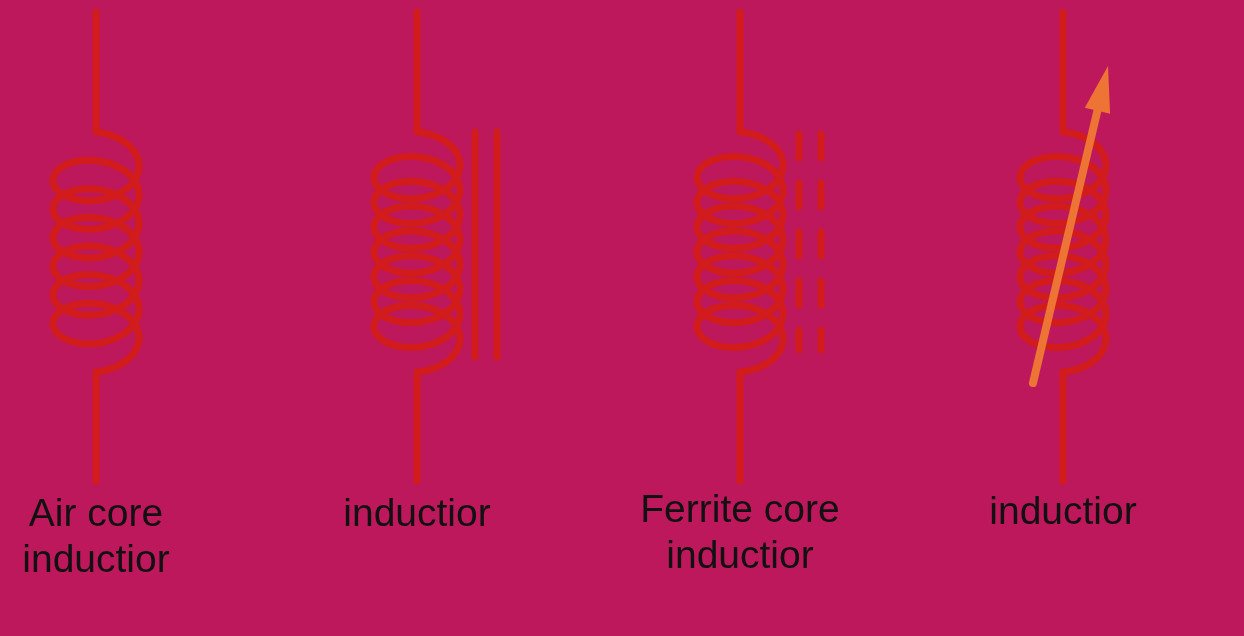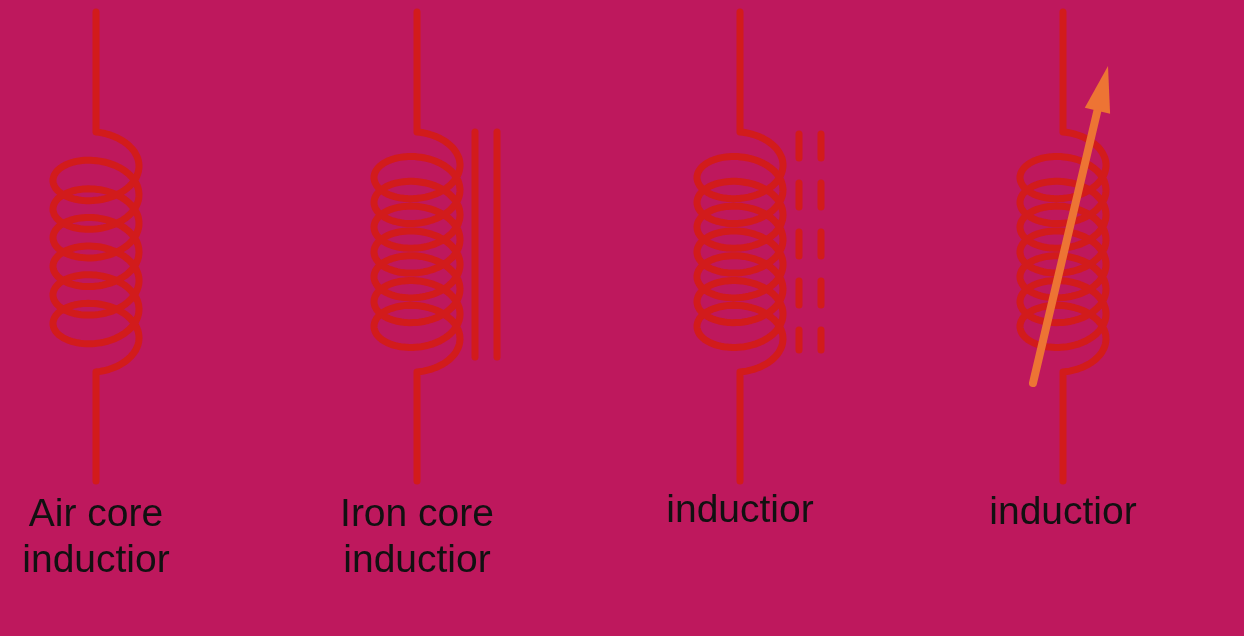--- a/index.html
+++ b/index.html
@@ -59,25 +59,25 @@
         <polygon points="1108,66 1110.1,113.8 1084.8,107.8" fill="#ed7434"></polygon>
       </g>
     </svg>
 
   <div class="caption" style="left: -66px; color: rgb(17, 17, 17);">
     <div class="cap-line">Air core</div>
     <div class="cap-line">inductior</div>
   </div>
 
   <div class="caption" style="left: 255px; color: rgb(17, 17, 17);">
-    <div class="cap-line">Iron core</div>
     <div class="cap-line">inductior</div>
   </div>
 
   <div class="caption" style="left: 578px; top: 486px; color: rgb(17, 17, 17);">
+    <div class="cap-line">Ferrite core</div>
     <div class="cap-line">inductior</div>
   </div>
 
   <div class="caption" style="left: 901px; top: 488px; color: rgb(17, 17, 17);">
     <div class="cap-line">inductior</div>
   </div>
 
 </div>
 
 </body></html>

